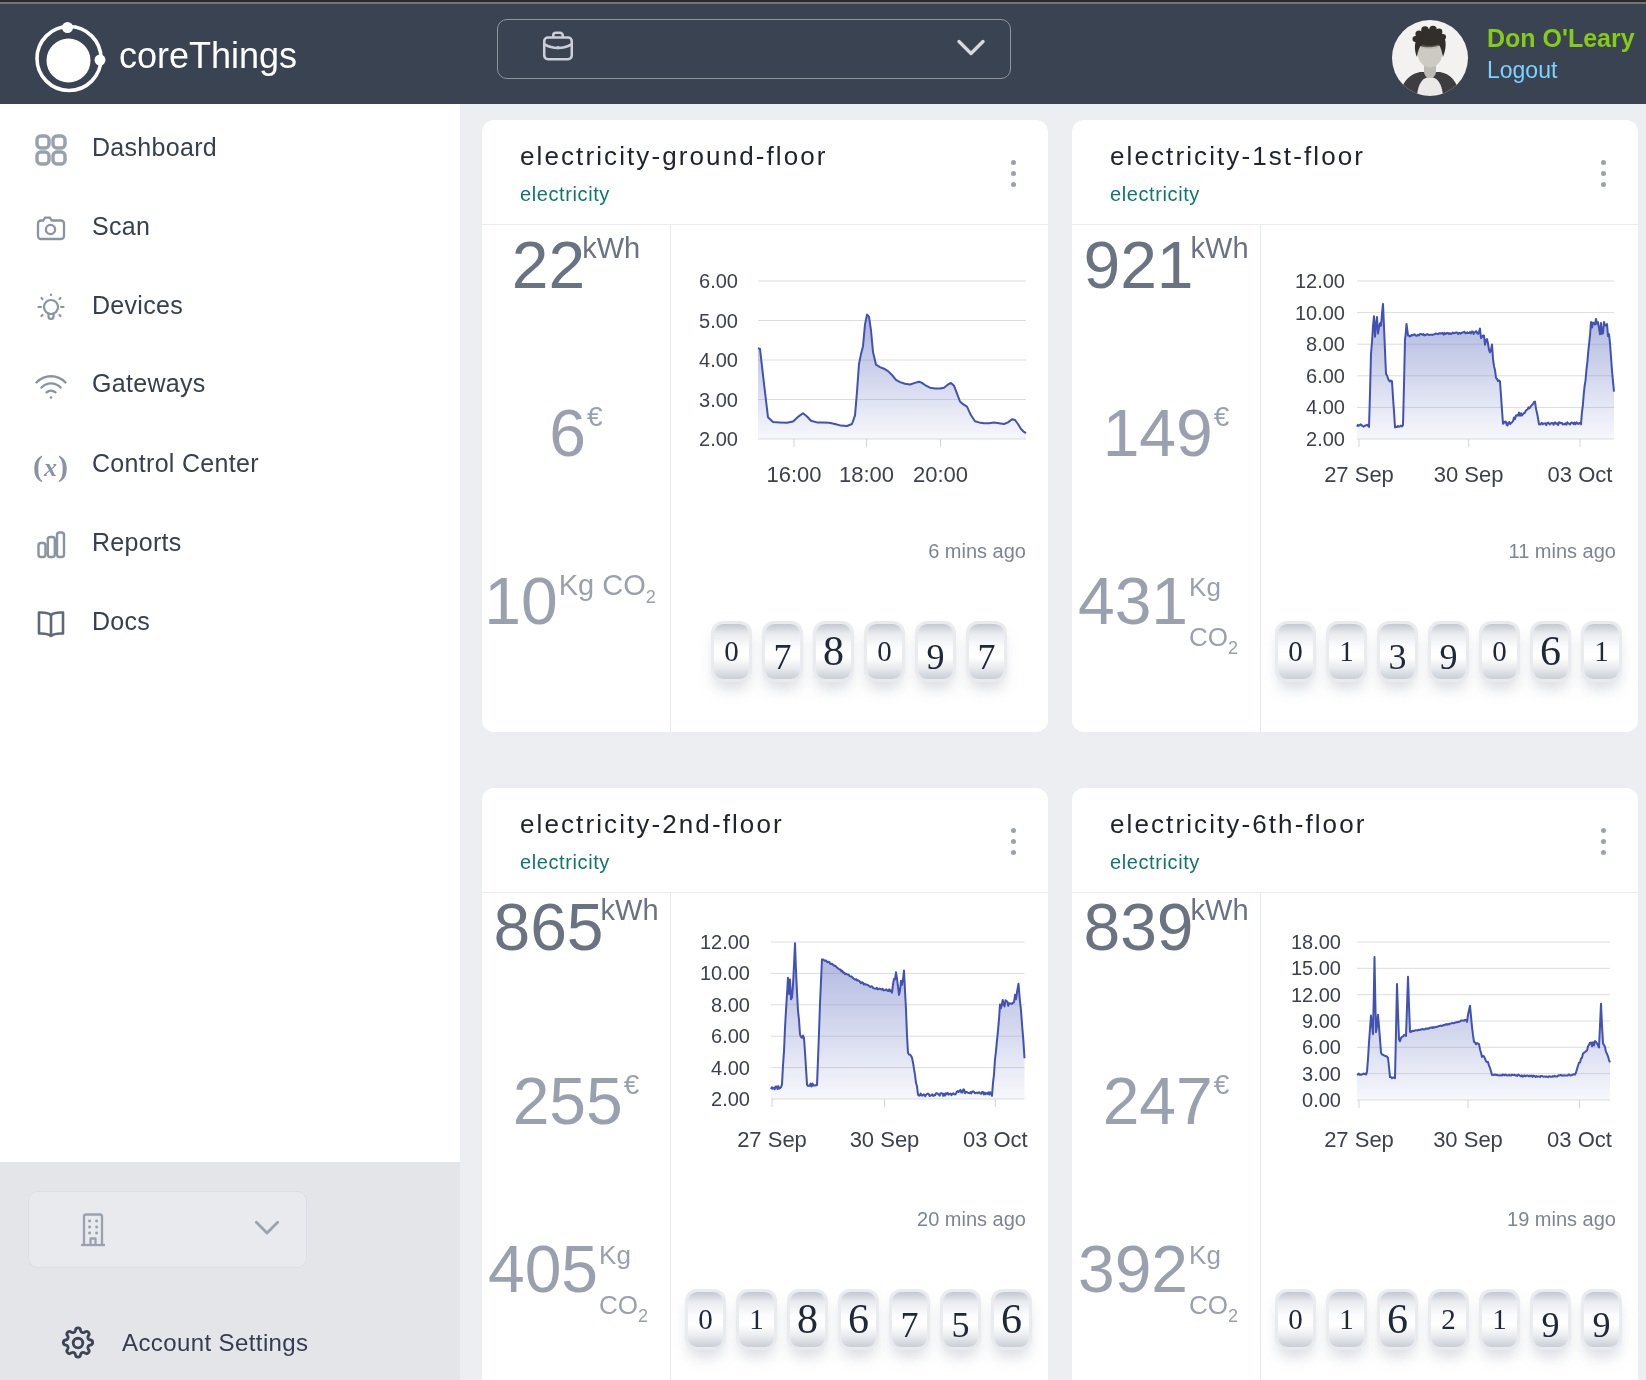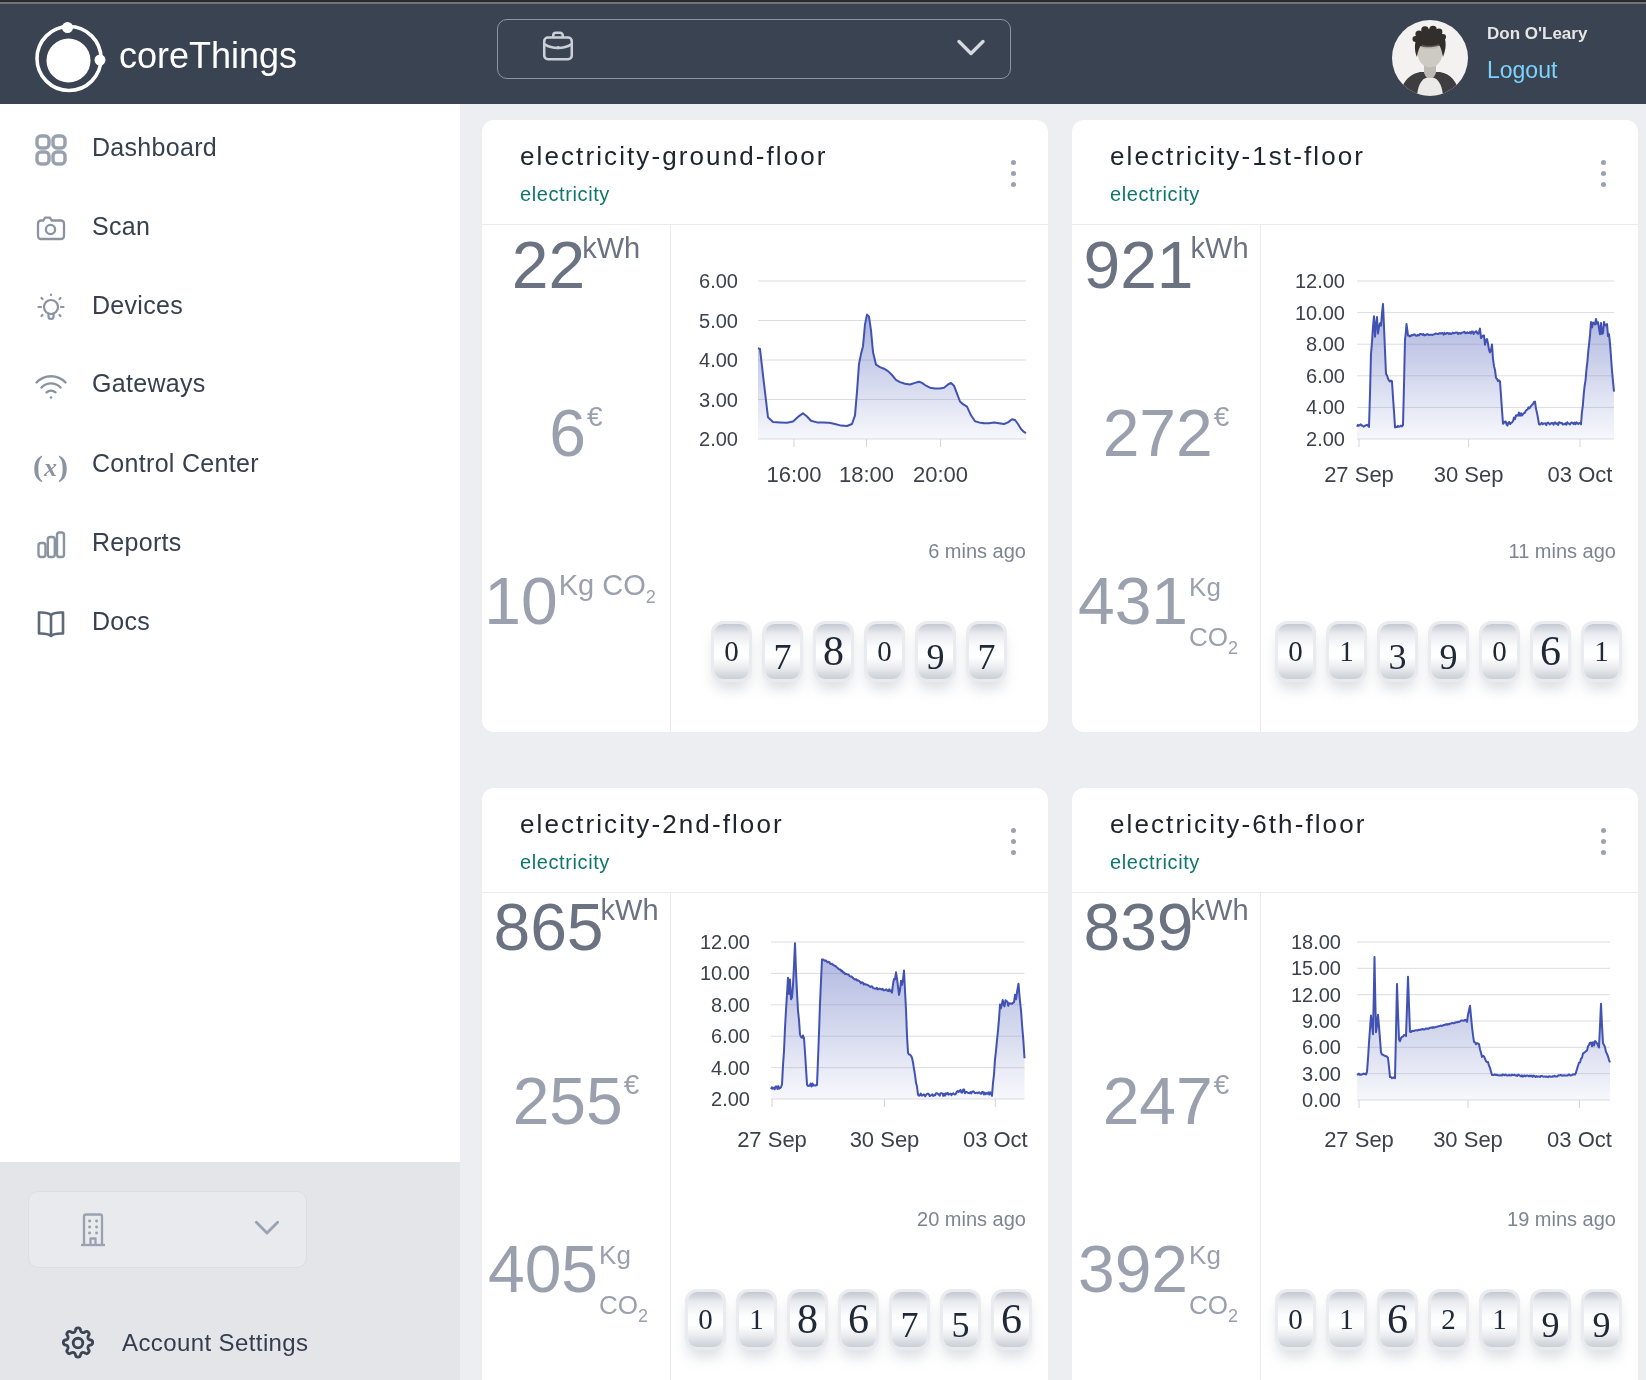--- a/index.html
+++ b/index.html
@@ -2,21 +2,21 @@
 <html><head><meta charset="utf-8">
 <style>
 * {margin:0;padding:0;box-sizing:border-box}
 html,body {width:1646px;height:1380px;overflow:hidden;font-family:"Liberation Sans",sans-serif}
 body {background:#edeef1;position:relative}
 .topstrip1 {position:absolute;left:0;top:0;width:1646px;height:2px;background:#2b2b2b}
 .topstrip2 {position:absolute;left:0;top:2px;width:1646px;height:2px;background:#737578}
 .header {position:absolute;left:0;top:4px;width:1646px;height:100px;background:#3a4352}
 .logotext {position:absolute;left:119px;top:31px;font-size:36px;color:#fff;letter-spacing:0px}
 .hselect {position:absolute;left:497px;top:15px;width:514px;height:60px;border:1px solid #8f959e;border-radius:10px}
-.uname {position:absolute;left:1487px;top:20px;font-size:17px;font-weight:bold;color:#e5e5e5}
+.uname {position:absolute;left:1487px;top:20px;font-size:25px;font-weight:bold;color:#84cc16}
 .ulogout {position:absolute;left:1487px;top:53px;font-size:23px;color:#7dd3fc}
 .sidebar {position:absolute;left:0;top:104px;width:460px;height:1276px;background:#fff}
 .sbot {position:absolute;left:0;top:1058px;width:460px;height:218px;background:#e4e5e9}
 .mitem {position:absolute;left:0;width:460px;height:48px}
 .mic {position:absolute;left:33px;top:8px;width:36px;height:36px;display:flex;align-items:center;justify-content:center}
 .mlab {position:absolute;left:92px;top:9px;font-size:25px;color:#36404f;letter-spacing:0.3px}
 .bsel {position:absolute;left:28px;top:1087px;width:279px;height:77px;background:#e9eaee;border:1px solid #dcdee3;border-radius:10px}
 .acct {position:absolute;left:60px;top:1221px;width:400px;height:40px}
 .acctlab {position:absolute;left:62px;top:4px;font-size:24px;color:#333d4d;letter-spacing:0.4px}
 .card {position:absolute;width:566px;height:612px;background:#fff;border-radius:12px}
@@ -245,21 +245,21 @@
   <div class="ctitle">electricity-1st-floor</div>
   <div class="csub">electricity</div>
   <div class="dots">
       <i></i>
       <i></i>
       <i></i>
     </div>
   <div class="hdiv"></div>
   <div class="vdiv"></div>
   <div class="num n1" style="top:112px"><span class="bigv">921</span><span class="sup1">kWh</span></div>
-  <div class="num n2"><span class="bigv2">272</span><span class="sup2">€</span></div>
+  <div class="num n2"><span class="bigv2">149</span><span class="sup2">€</span></div>
   <div class="num n3"><span class="bigv2">431</span><span class="supstack"><span class="kgl">Kg</span><span class="kgl">CO<span class="sub2">2</span></span></span></div>
   <svg width="378" height="300" viewBox="0 0 378 300" style="position:absolute;left:188px;top:104px">
 <defs>
         <linearGradient id="g2" x1="0" y1="0" x2="0" y2="1">
 <stop offset="0" stop-color="#6574c1" stop-opacity="0.55"></stop>
 <stop offset="1" stop-color="#6574c1" stop-opacity="0.05"></stop>
         </linearGradient>
       </defs>
 <line x1="97" y1="57.0" x2="354" y2="57.0" stroke="#dcdde1" stroke-width="1"></line>
 <text x="85" y="64.0" text-anchor="end" font-size="20" fill="#3c414c">12.00</text>

